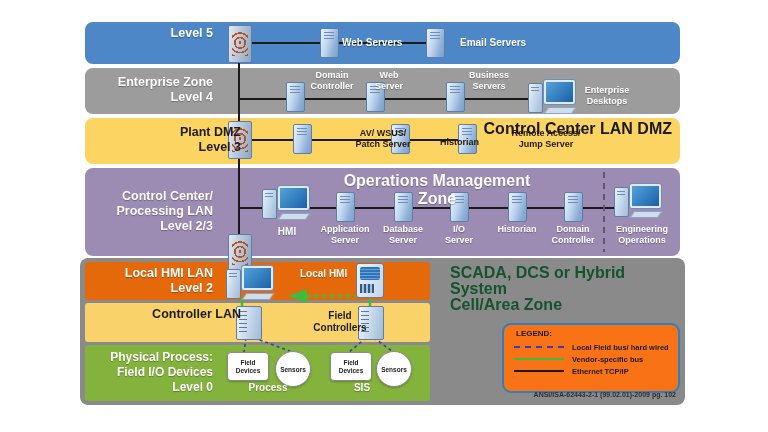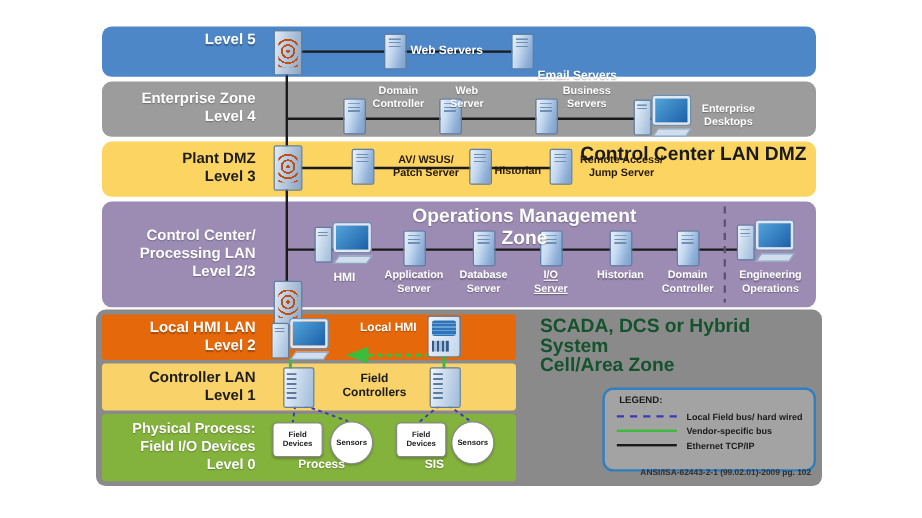--- a/index.html
+++ b/index.html
@@ -10,21 +10,21 @@
   .b-l4{left:85px;top:68px;width:595px;height:46px;background:#9c9c9c;}
   .b-l3{left:85px;top:118px;width:595px;height:46px;background:#fbd462;}
   .b-l23{left:85px;top:168px;width:595px;height:88px;background:#9c8cb4;}
   .cell-container{position:absolute;left:80px;top:258px;width:605px;height:147px;background:#8a8a8a;border-radius:8px;}
   .b-l2{left:85px;top:262px;width:345px;height:38px;background:#e5690b;border-radius:3px;}
   .b-l1{left:85px;top:303px;width:345px;height:39px;background:#f9d36a;border-radius:3px;}
   .b-l0{left:85px;top:345px;width:345px;height:56px;background:#84b33d;border-radius:3px;}
 
   .zlabel{position:absolute;text-align:right;font-weight:bold;font-size:12.5px;line-height:15px;}
   .light{color:#ffffff;text-shadow:0 1px 1px rgba(0,0,0,.3);}
-  .dark{color:#1c1c1c;}
+  .dark{color:#1c1c1c;padding-left:28px;}
 
   .dlabel{position:absolute;font-weight:bold;font-size:9px;line-height:11px;}
   .center{text-align:center;}
   .big{font-size:10px;line-height:12px;}
 
   .title{position:absolute;font-weight:bold;font-size:16px;color:#1a1a1a;}
 
   svg#wires{position:absolute;left:0;top:0;z-index:2;}
   .icon{position:absolute;z-index:3;}
   .dlabel,.zlabel,.title{z-index:4;}
@@ -62,21 +62,21 @@
        background:repeating-linear-gradient(to bottom,#5c7a9c 0 1.5px,rgba(0,0,0,0) 1.5px 4px);}
   
   .fdbox{width:40px;height:27px;background:#ffffff;border:1px solid #8a8a8a;border-radius:4px;
        display:flex;align-items:center;justify-content:center;text-align:center;
        font-size:6.5px;line-height:8px;font-weight:bold;color:#222;box-shadow:0 1px 2px rgba(0,0,0,.25);}
   .sensor{width:34px;height:34px;background:#ffffff;border:1px solid #8a8a8a;border-radius:50%;
        display:flex;align-items:center;justify-content:center;
        font-size:6.5px;font-weight:bold;color:#222;box-shadow:0 1px 2px rgba(0,0,0,.25);}
 
   
-  .legend{position:absolute;left:502px;top:323px;width:174px;height:66px;background:#a3a3a3;
+  .legend{position:absolute;left:502px;top:323px;width:174px;height:66px;background:#f97316;
        border:2px solid #2f7fc1;border-radius:9px;z-index:5;}
   .legend-title{position:absolute;left:12px;top:4px;font-size:8px;font-weight:bold;color:#1a1a1a;}
   .legend-row{position:absolute;left:10px;width:160px;height:10px;display:flex;align-items:center;}
   .lsample{width:50px;height:0;margin-right:8px;}
   .ll-dashed-blue{border-top:2px dashed #3a3ab8;}
   .ll-solid-green{border-top:2px solid #3dbb3d;}
   .ll-solid-black{border-top:2px solid #1a1a1a;}
   .ll-dashed-green{border-top:2px dashed #3dbb3d;}
   .legend-row .llabel{font-size:7.5px;font-weight:bold;color:#1a1a1a;}
 
@@ -136,33 +136,32 @@
     <div>Control Center/</div>
       <div>Processing LAN</div>
       <div>Level 2/3</div>
   </div>
   <div class="zlabel light" style="left:85px;top:266px;width:128px;">
     <div>Local HMI LAN</div>
       <div>Level 2</div>
   </div>
   <div class="zlabel dark" style="left:85px;top:307px;width:128px;">
     <div>Controller LAN</div>
-      <div>Level 1</div>
   </div>
   <div class="zlabel light" style="left:85px;top:350px;width:128px;font-size:12px;">
     <div>Physical Process:</div>
       <div>Field I/O Devices</div>
       <div>Level 0</div>
   </div>
 
   <div class="icon fw" style="left:228px;top:25px;"></div>
   <div class="icon srv" style="left:320px;top:28px;"></div>
   <div class="dlabel light big" style="left:342px;top:37px;">Web Servers</div>
   <div class="icon srv" style="left:426px;top:28px;"></div>
-  <div class="dlabel light big" style="left:448px;top:37px;margin-top:21px;">Email Servers</div>
+  <div class="dlabel light big" style="left:460px;top:37px;">Email Servers</div>
 
   <div class="icon srv" style="left:286px;top:82px;"></div>
   <div class="dlabel light center" style="left:305px;top:70px;width:54px;">
     <div>Domain</div>
       <div>Controller</div>
   </div>
   <div class="icon srv" style="left:366px;top:82px;"></div>
   <div class="dlabel light center" style="left:367px;top:70px;width:44px;">
     <div>Web</div>
       <div>Server</div>
@@ -208,21 +207,21 @@
   <div class="dlabel light center" style="left:318px;top:224px;width:54px;">
     <div>Application</div>
       <div>Server</div>
   </div>
   <div class="icon srv" style="left:394px;top:192px;"></div>
   <div class="dlabel light center" style="left:376px;top:224px;width:54px;">
     <div>Database</div>
       <div>Server</div>
   </div>
   <div class="icon srv" style="left:450px;top:192px;"></div>
-  <div class="dlabel light center" style="left:432px;top:224px;width:54px;text-decoration:underline;">
+  <div class="dlabel light center" style="left:432px;top:224px;width:54px;">
     <div>I/O</div>
       <div>Server</div>
   </div>
   <div class="icon srv" style="left:508px;top:192px;"></div>
   <div class="dlabel light center" style="left:490px;top:224px;width:54px;">Historian</div>
   <div class="icon srv" style="left:564px;top:192px;"></div>
   <div class="dlabel light center" style="left:546px;top:224px;width:54px;">
     <div>Domain</div>
       <div>Controller</div>
   </div>

